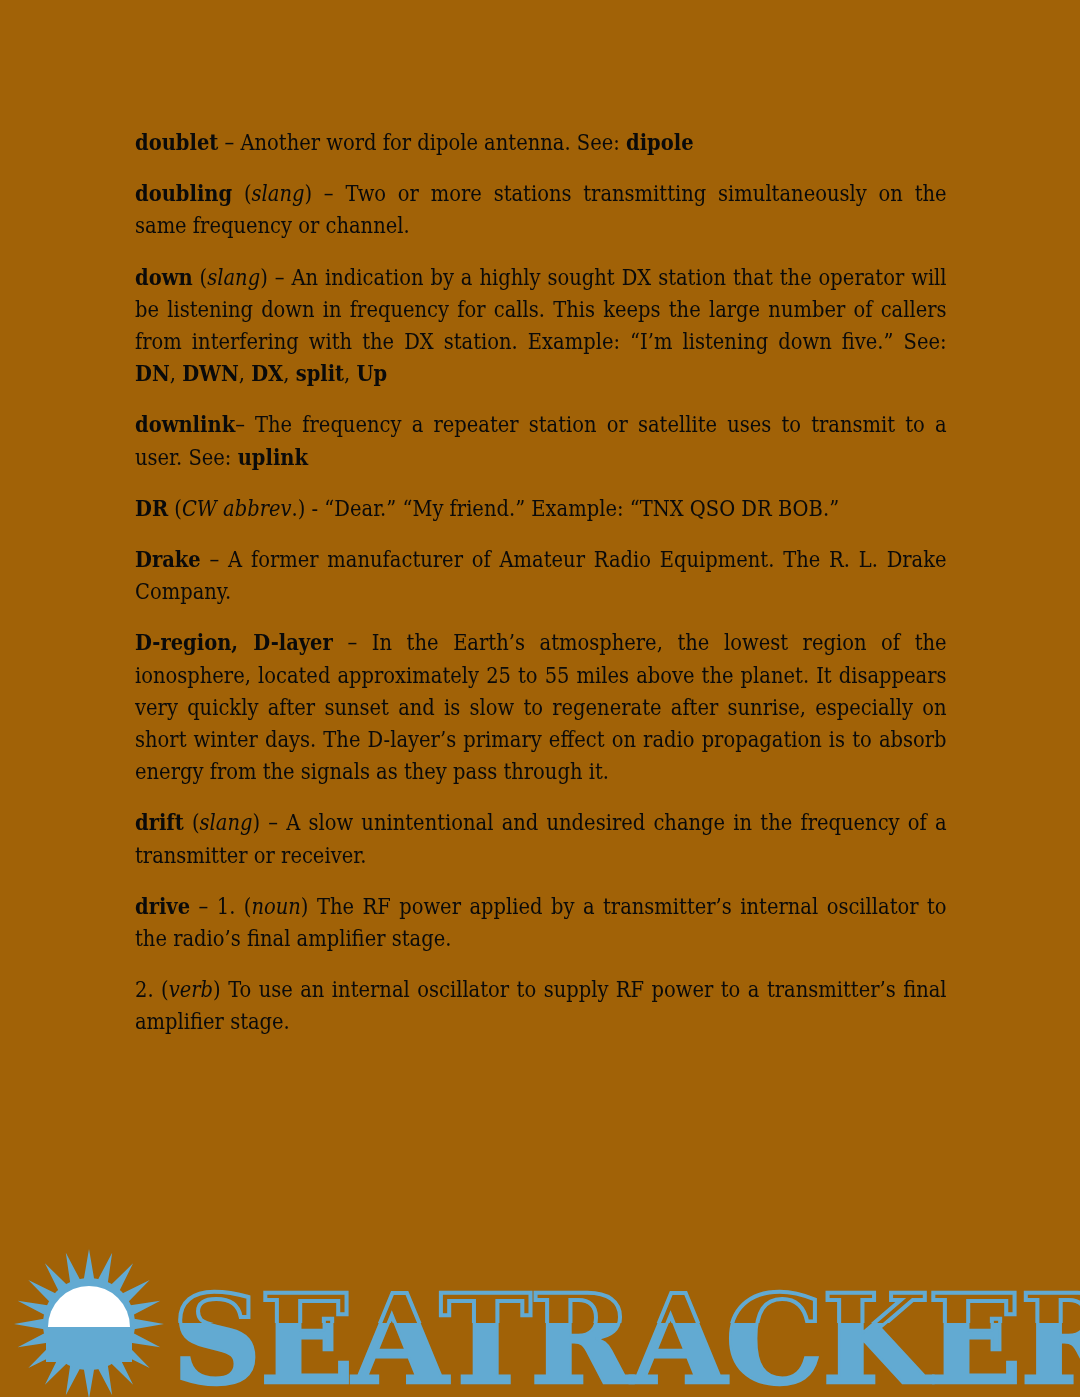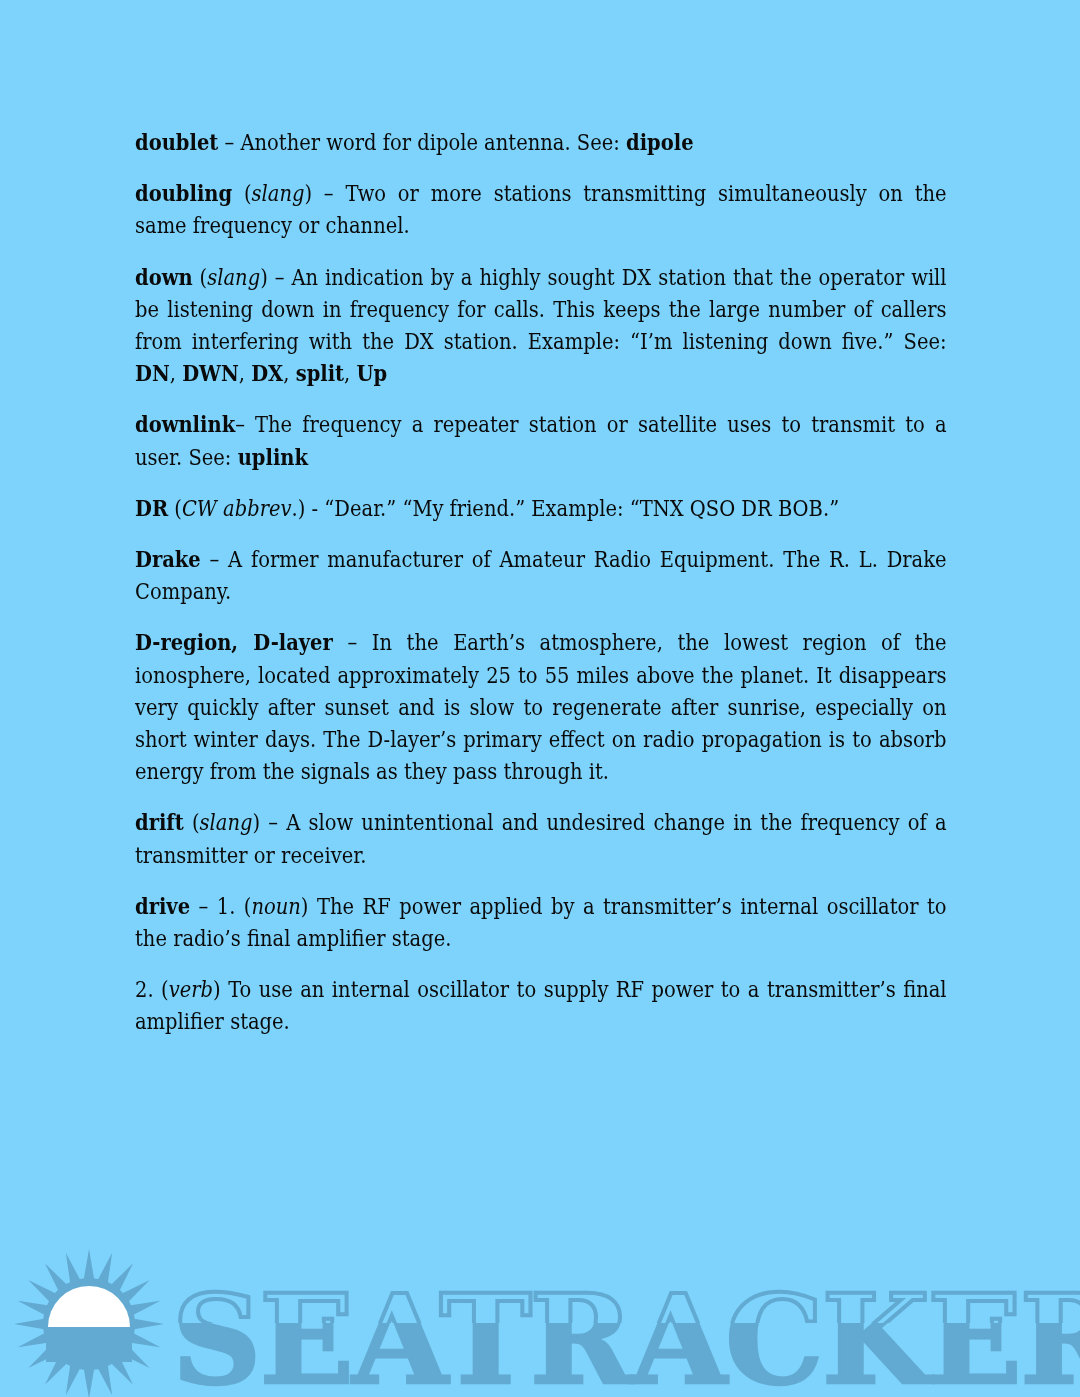--- a/index.html
+++ b/index.html
@@ -14,21 +14,21 @@
     overflow: hidden;
     font-family: "DejaVu Serif", "Liberation Serif", serif;
   }
 
   
   .page {
     position: absolute;
     left: 0; top: 0;
     width: 1080px;
     height: 1397px;
-    background: #7dd3fc;
+    background: #a16207;
   }
 
   .text-column {
     position: absolute;
     left: 135px;
     top: 126px;
     width: 812px;
   }
 
   .entry {

